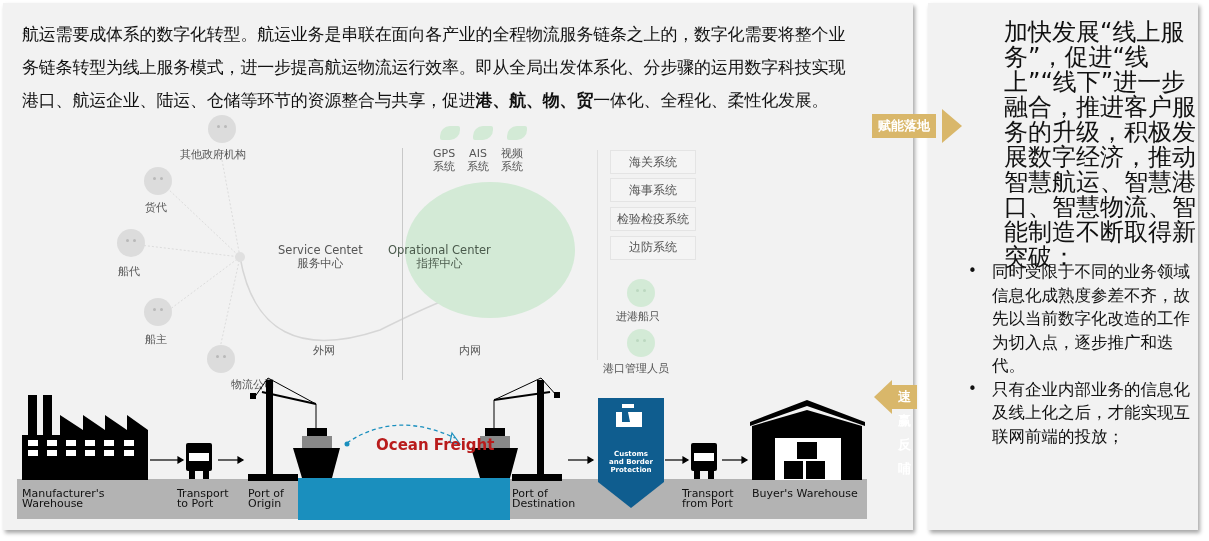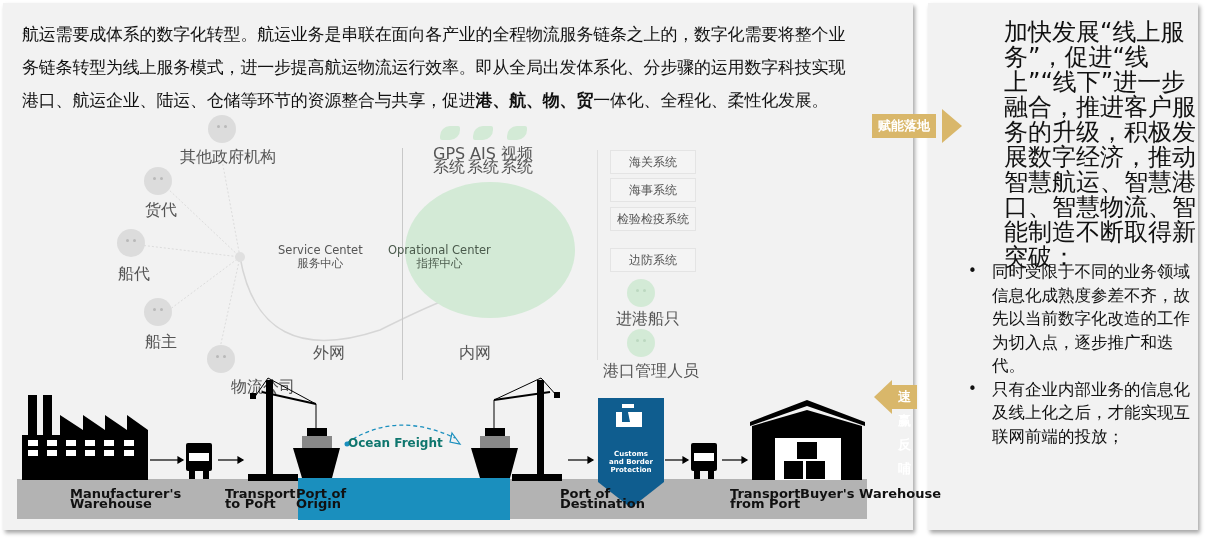--- a/index.html
+++ b/index.html
@@ -14,21 +14,21 @@
     position: absolute; left: 928px; top: 3px; width: 270px; height: 527px;
     background: #f2f2f2; box-shadow: 2px 3px 4px rgba(0,0,0,0.35);
   }
 
   .intro {
     position: absolute; left: 22px; top: 18px; width: 830px;
     font-size: 17px; line-height: 33px; color: #111; letter-spacing: -0.2px;
   }
   .intro b { font-weight: bold; }
 
-  .lbl { position: absolute; font-size: 16px; color: #555; white-space: nowrap; text-align: center; }
+  .lbl { position: absolute; font-size: 11px; color: #555; white-space: nowrap; text-align: center; }
   .lbl.en { font-family: "DejaVu Sans", sans-serif; font-size: 11.5px; color: #555; line-height: 13px; }
 
   .face {
     position: absolute; width: 28px; height: 28px; border-radius: 50%;
     background: #dcdcdc;
   }
   .face::before, .face::after {
     content: ""; position: absolute; top: 10px; width: 3px; height: 3px; border-radius: 50%; background: #b9b9b9;
   }
   .face::before { left: 9px; } .face::after { left: 16px; }
@@ -42,21 +42,21 @@
     border: 1px solid #e4e4e4; background: #f4f4f4;
     font-size: 12px; color: #555; text-align: center; line-height: 22px;
   }
 
   .divider { position: absolute; width: 1px; background: #c8c8c8; }
 
   .ground { position: absolute; background: #b3b3b3; }
   .sea { position: absolute; background: #1a8fbe; }
 
   .cap {
-    position: absolute; font-size: 13px; font-weight: bold; color: #111; line-height: 10px; white-space: nowrap; margin-left: 48px;
+    position: absolute; font-size: 11px; font-weight: normal; color: #111; line-height: 10px; white-space: nowrap;
   }
 
   .arrow-tag {
     position: absolute; background: #d9b76a; color: #fff; font-size: 13px; font-weight: bold;
     height: 24px; line-height: 24px; padding: 0 6px;
   }
 
   .rp-head {
     position: absolute; left: 968px; top: 20px; width: 200px;
     font-size: 24px; line-height: 25px; color: #111; margin-left: 36px;
@@ -126,21 +126,21 @@
 </div>
 <div class="leaf" style="left:507px;top:126px;"></div>
 <div class="lbl" style="left:501px;top:147px;line-height:13px;">
   <div>视频</div>
   <div>系统</div>
 </div>
 
 <div class="sysbox" style="top:150px;">海关系统</div>
 <div class="sysbox" style="top:178px;">海事系统</div>
 <div class="sysbox" style="top:207px;">检验检疫系统</div>
-<div class="sysbox" style="top:248px;">边防系统</div>
+<div class="sysbox" style="top:236px;font-family:Liberation Mono, monospace;">边防系统</div>
 
 <div class="face green" style="left:627px;top:279px;"></div>
 <div class="lbl" style="left:616px;top:309px;">进港船只</div>
 <div class="face green" style="left:627px;top:329px;"></div>
 <div class="lbl" style="left:603px;top:361px;">港口管理人员</div>
 
 <div class="ground" style="left:17px;top:479px;width:282px;height:40px;"></div>
 <div class="sea" style="left:298px;top:478px;width:212px;height:42px;"></div>
 <div class="ground" style="left:510px;top:479px;width:357px;height:40px;"></div>
 
@@ -241,21 +241,21 @@
   <g fill="#000">
     <polygon points="750,52 807,30 865,52 865,56 807,36 750,56"></polygon>
     <polygon points="752,56 807,40 862,56 862,110 752,110"></polygon>
     <rect x="775" y="68" width="66" height="42" fill="#fff"></rect>
     <rect x="797" y="72" width="20" height="17"></rect>
     <rect x="784" y="91" width="19" height="18"></rect>
     <rect x="806" y="91" width="19" height="18"></rect>
   </g>
 </svg>
 
-<div class="lbl" style="left:348px;top:436px;font-size:12px;color:#0f766e;font-weight:bold;">Ocean Freight</div>
+<div class="lbl" style="left:376px;top:436px;font-size:15px;color:#b91c1c;font-weight:bold;">Ocean Freight</div>
 <div class="lbl" style="left:602px;top:450px;width:58px;font-size:7px;line-height:8px;color:#fff;font-weight:bold;white-space:pre-line;">Customs
 and Border
 Protection</div>
 
 <div class="cap" style="left:22px;top:489px;white-space:pre-line;">Manufacturer's
 Warehouse</div>
 <div class="cap" style="left:177px;top:489px;white-space:pre-line;">Transport
 to Port</div>
 <div class="cap" style="left:248px;top:489px;white-space:pre-line;">Port of
 Origin</div>

